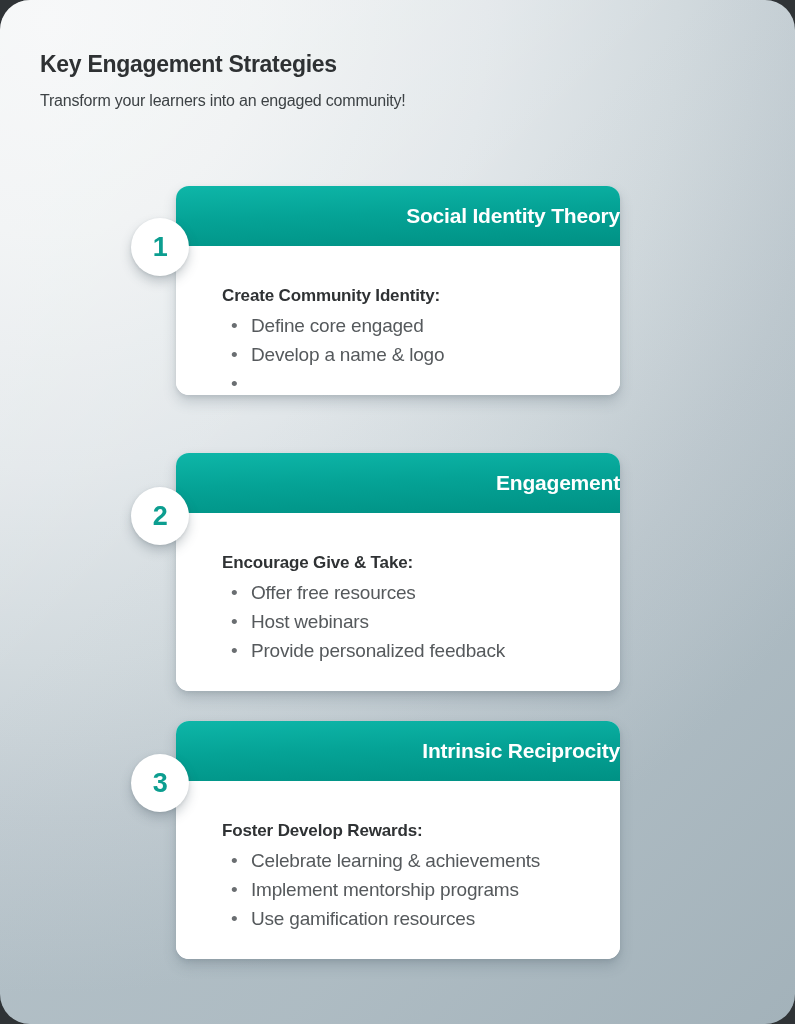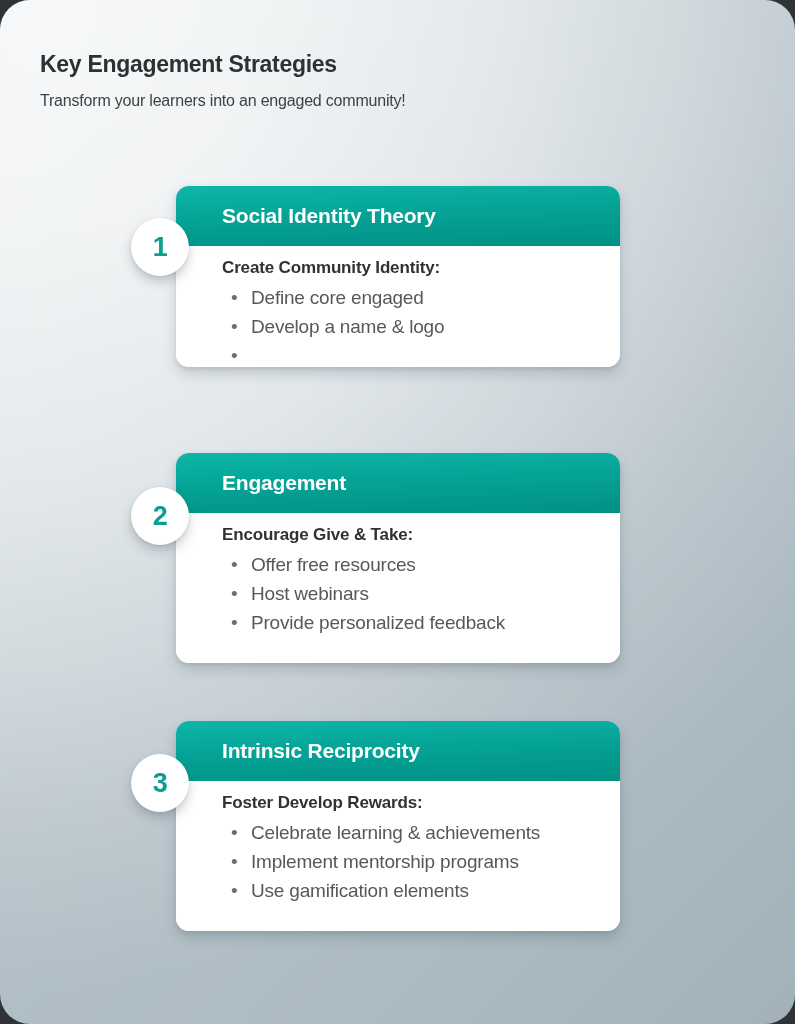--- a/index.html
+++ b/index.html
@@ -70,29 +70,30 @@
     z-index: 2;
   }
   .card-header {
     height: 60px;
     border-radius: 13px 13px 0 0;
     background: linear-gradient(178deg, #0eb6a8 0%, #05a396 46%, #009184 100%);
     display: flex;
     align-items: center;
     padding: 0 0 0 46px;
     box-sizing: border-box;
+    justify-content: flex-end;
   }
   .card-header-title {
     color: #ffffff;
     font-size: 21px;
     font-weight: bold;
     letter-spacing: -0.2px;
   }
   .card-body {
-    padding: 12px 28px 26px 46px;
+    padding: 40px 28px 26px 46px;
     border-radius: 0 0 13px 13px;
     background: #ffffff;
   }
   .card-subhead {
     font-size: 17px;
     font-weight: bold;
     color: #2f3234;
     letter-spacing: -0.15px;
     margin: 0 0 5px 0;
   }
@@ -186,21 +187,21 @@
 
   <div class="card" style="top:721px;">
     <div class="card-header">
       <span class="card-header-title">Intrinsic Reciprocity</span>
     </div>
     <div class="card-body">
       <div class="card-subhead">Foster Develop Rewards:</div>
       <ul class="bullets">
         <li><span class="dot">•</span><span>Celebrate learning &amp; achievements</span></li>
         <li><span class="dot">•</span><span>Implement mentorship programs</span></li>
-        <li><span class="dot">•</span><span>Use gamification elements</span></li>
+        <li><span class="dot">•</span><span>Use gamification resources</span></li>
       </ul>
     </div>
   </div>
   <div class="badge" style="top:754px;">
     <span class="badge-num">3</span>
   </div>
 
 </div>
 
 </body></html>

